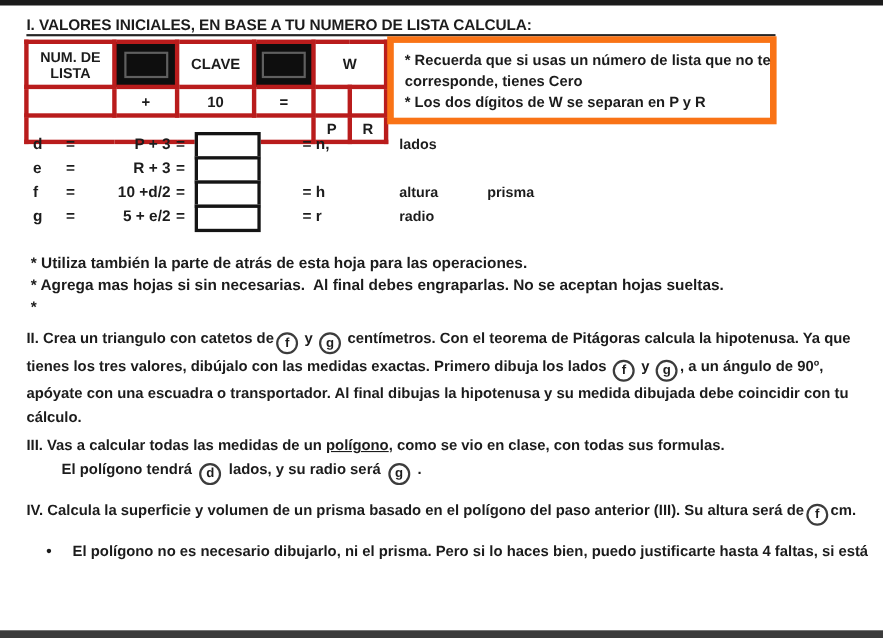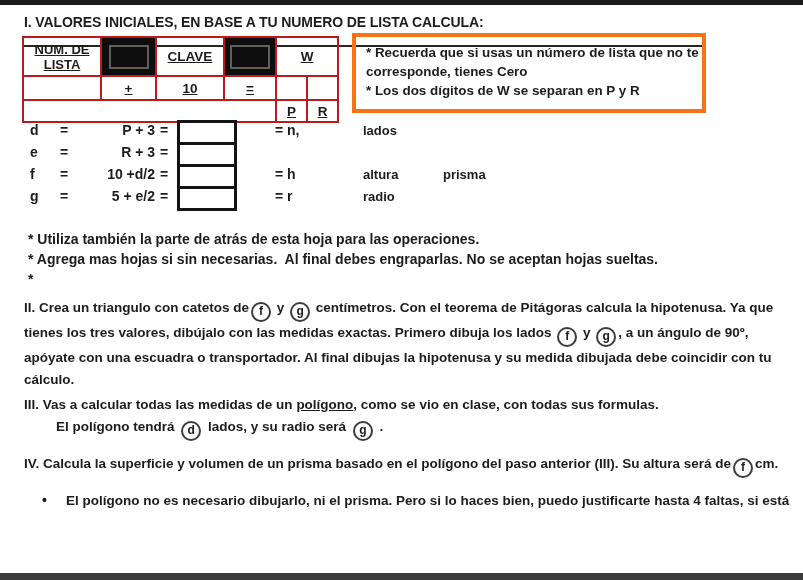--- a/index.html
+++ b/index.html
@@ -2,31 +2,31 @@
 <html><head>
 <meta charset="utf-8">
 <style>
   html,body{margin:0;padding:0;background:#fff;}
   .page{position:relative;width:803px;height:580px;background:#ffffff;overflow:hidden;
         font-family:"Liberation Sans",sans-serif;font-weight:700;color:#1c1c1c;}
   .topbar{position:absolute;left:0;top:0;width:803px;height:5px;background:#1b1b1b;}
   .bottombar{position:absolute;left:0;top:573px;width:803px;height:7px;background:#3b3b3b;}
 
   .title{position:absolute;left:24px;top:14px;width:681px;font-size:14px;line-height:16px;
-         border-bottom:2px solid #262626;padding-bottom:15px;letter-spacing:-0.1px;white-space:nowrap;}
+         border-bottom:2px solid #262626;padding-bottom:1px;letter-spacing:-0.1px;white-space:nowrap;}
 
   table.vals{position:absolute;left:22px;top:36px;border-collapse:collapse;table-layout:fixed;}
-  table.vals td{border:2px solid #b91c1c;text-align:center;vertical-align:middle;
-                font-size:13.5px;line-height:15px;padding:0;text-decoration:underline;}
+  table.vals td{border:4px solid #b91c1c;text-align:center;vertical-align:middle;
+                font-size:13.5px;line-height:15px;padding:0;}
   td.ghost{border:none;}
   td.blackcell{background:#0e0e0e;}
   .innerbox{width:36px;height:20px;border:2px solid #5f5f5f;margin:0 auto;}
 
   .notebox{position:absolute;left:352px;top:33px;width:354px;height:80px;box-sizing:border-box;
-           border:4px solid #f97316;padding:6px 10px 0 10px;font-size:13.4px;line-height:19px;}
+           border:6px solid #f97316;padding:6px 10px 0 10px;font-size:13.4px;line-height:19px;}
   .notebox .nline{white-space:nowrap;}
   .notebox .gap{margin-top:0;}
 
   .equations{position:absolute;left:30px;top:119px;font-size:14px;}
   .eqrow{display:flex;height:22px;align-items:center;}
   .ev{width:30px;}
   .ee1{width:25px;}
   .ef{width:70px;text-align:right;}
   .ee2{width:52px;padding-left:5px;box-sizing:border-box;}
   .espacer{width:68px;}

